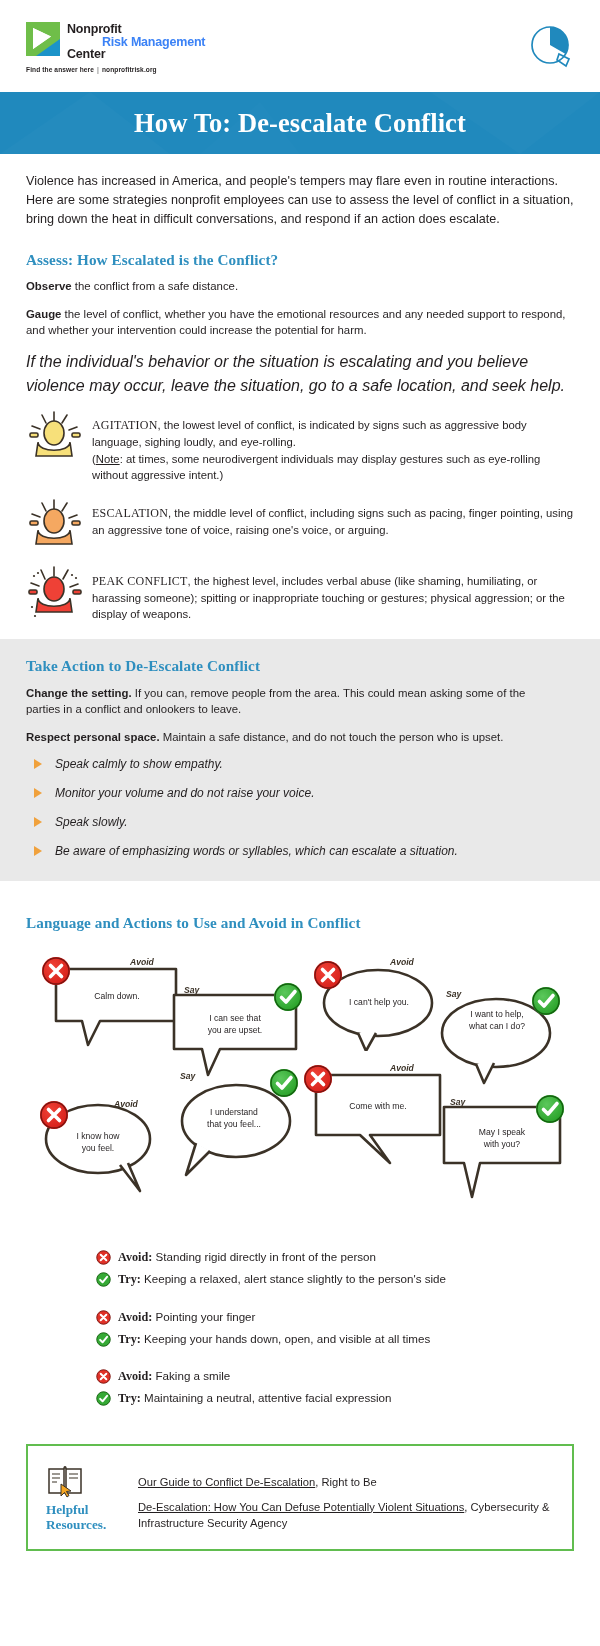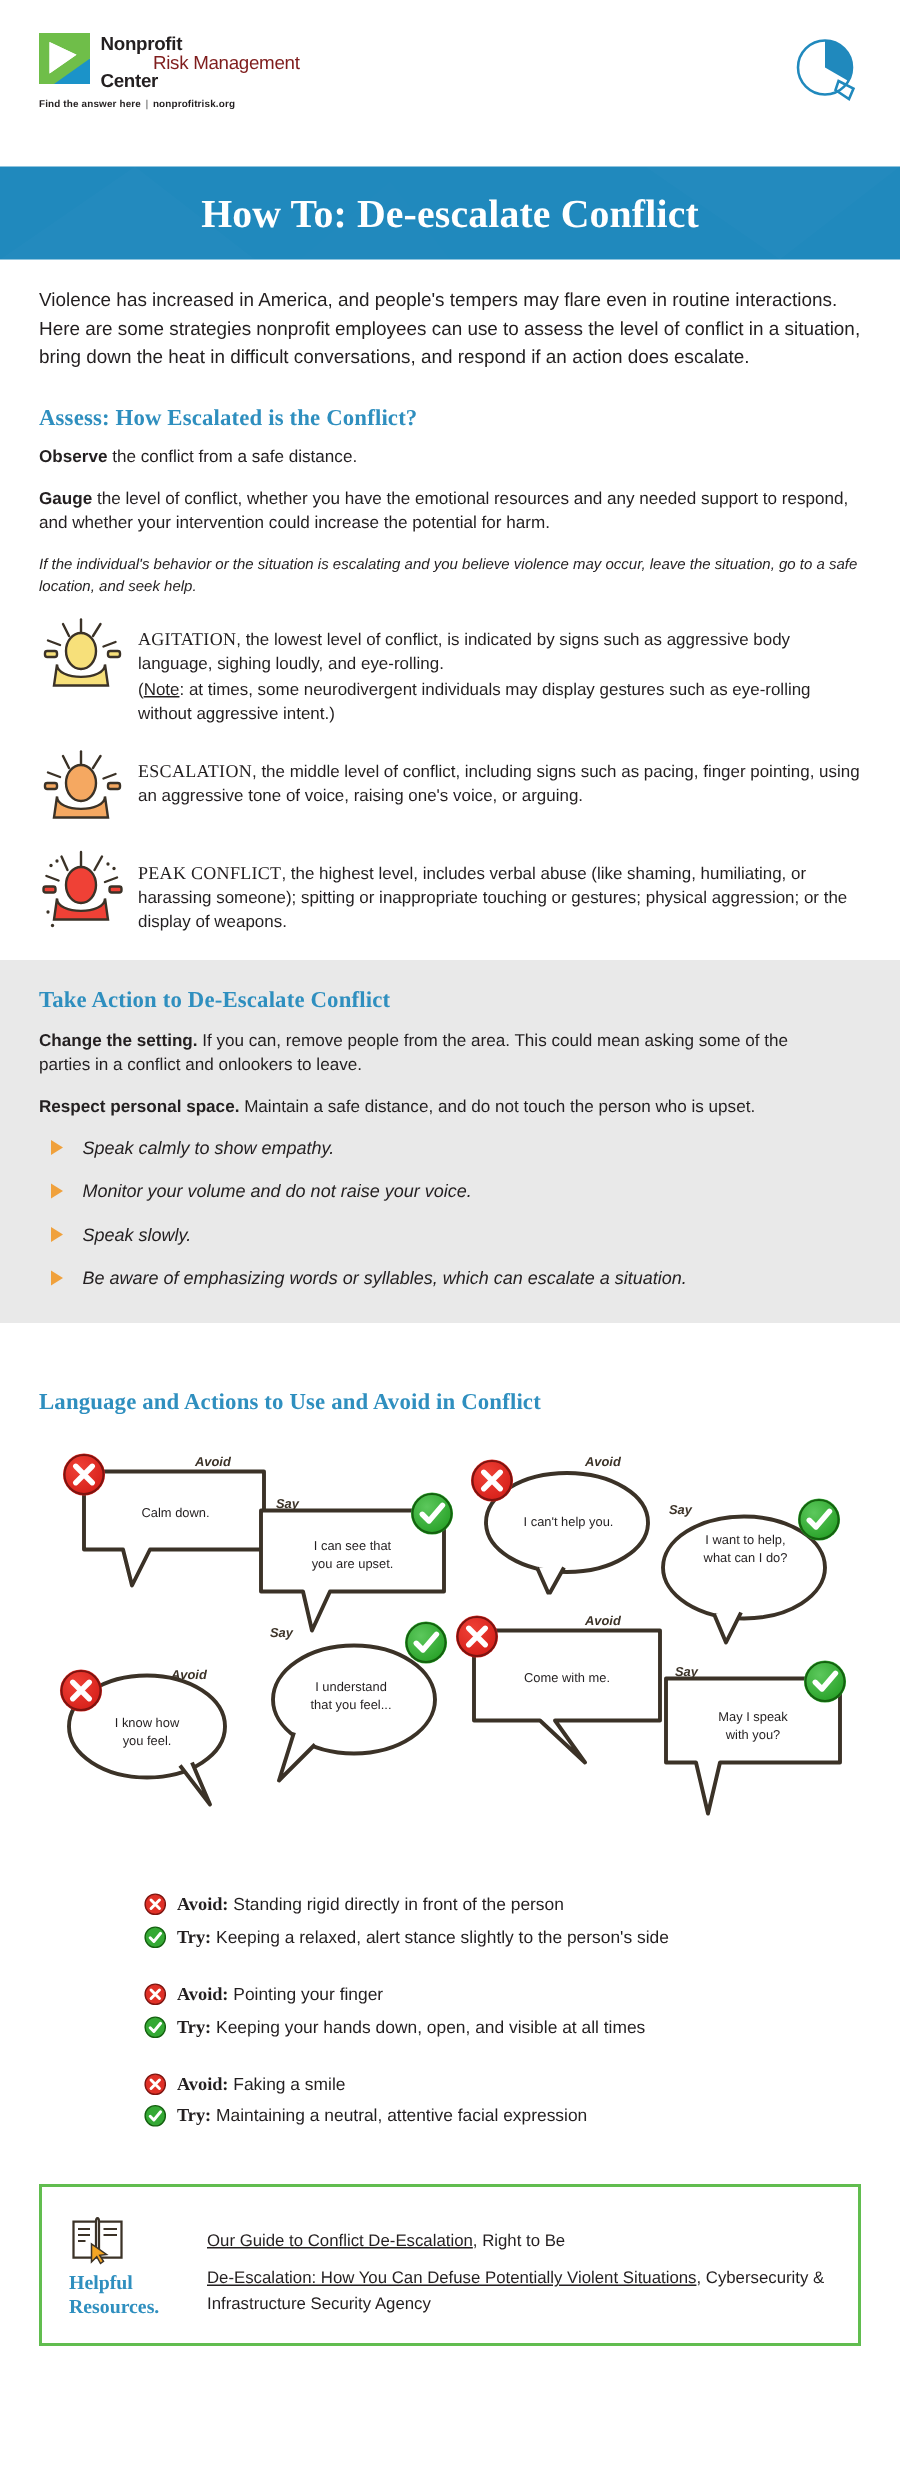--- a/index.html
+++ b/index.html
@@ -16,42 +16,42 @@
   .page {
     width: 600px;
     min-height: 1646px;
     position: relative;
     background: #fff;
     overflow: hidden;
   }
 
   
   .logo-bar {
-    height: 111px;
+    height: 92px;
     padding: 22px 26px 0 26px;
     box-sizing: border-box;
     display: flex;
     align-items: flex-start;
     justify-content: space-between;
   }
   .logo-left { display: flex; flex-direction: column; }
   .logo-mark-row { display: flex; align-items: flex-start; }
   .logo-mark {
     width: 34px; height: 34px;
     margin-right: 7px;
     position: relative;
     flex: none;
   }
   .logo-words { line-height: 1.0; padding-top: 1px; }
   .logo-words .w1 {
     font-weight: bold; font-size: 12.5px; color: #231f20;
     letter-spacing: -0.2px; display:block;
   }
   .logo-words .w2 {
-    font-weight: normal; font-size: 12.5px; color: #7f1d1d;
+    font-weight: bold; font-size: 12.5px; color: #3b82f6;
     letter-spacing: -0.2px; display:block;padding-left:35px;
   }
   .logo-words .w3 {
     font-weight: bold; font-size: 12.5px; color: #231f20;
     letter-spacing: -0.2px; display:block;
   }
   .logo-tag {
     font-size: 6.6px;
     color: #231f20;
     margin-top: 5px;
@@ -101,21 +101,21 @@
     letter-spacing: .1px;
   }
   p.body {
     margin: 0 0 11px 0;
     font-size: 11.4px;
     line-height: 1.45;
   }
   p.body b, .lead { font-weight: bold; }
   p.italic {
     margin: 0 0 12px 0;
-    font-size: 10px;
+    font-size: 16px;
     font-style: italic;
     line-height: 1.5;
     color: #231f20;
   }
   .u { text-decoration: underline; }
 
   
   .level-row {
     display: flex;
     align-items: flex-start;
@@ -388,21 +388,21 @@
       <span class="tri"></span>
       <span>Speak slowly.</span>
     </div>
     <div class="arrow-item">
       <span class="tri"></span>
       <span>Be aware of emphasizing words or syllables, which can escalate a situation.</span>
     </div>
   </div>
 
   <div class="lang-wrap">
-    <h2 class="section" style="margin-top:24px;">Language and Actions to Use and Avoid in Conflict</h2>
+    <h2 class="section" style="margin-top:13px;">Language and Actions to Use and Avoid in Conflict</h2>
 
     <div class="bubbles">
 
       <div class="bubble-unit" style="left:22px; top:18px; width:138px; height:92px;">
         <svg viewBox="0 0 138 92" width="138" height="92">
           <path d="M8 10 H128 V62 H52 L40 86 L34 62 H8 Z" fill="#fff" stroke="#3b3227" stroke-width="2.6" stroke-linejoin="round"></path>
         </svg>
         <div class="bubble-label" style="left:82px; top:-2px;">Avoid</div>
         <div class="bubble-text" style="top:32px;">Calm down.</div>
         <div class="badge x" style="left:-6px; top:-2px;">

